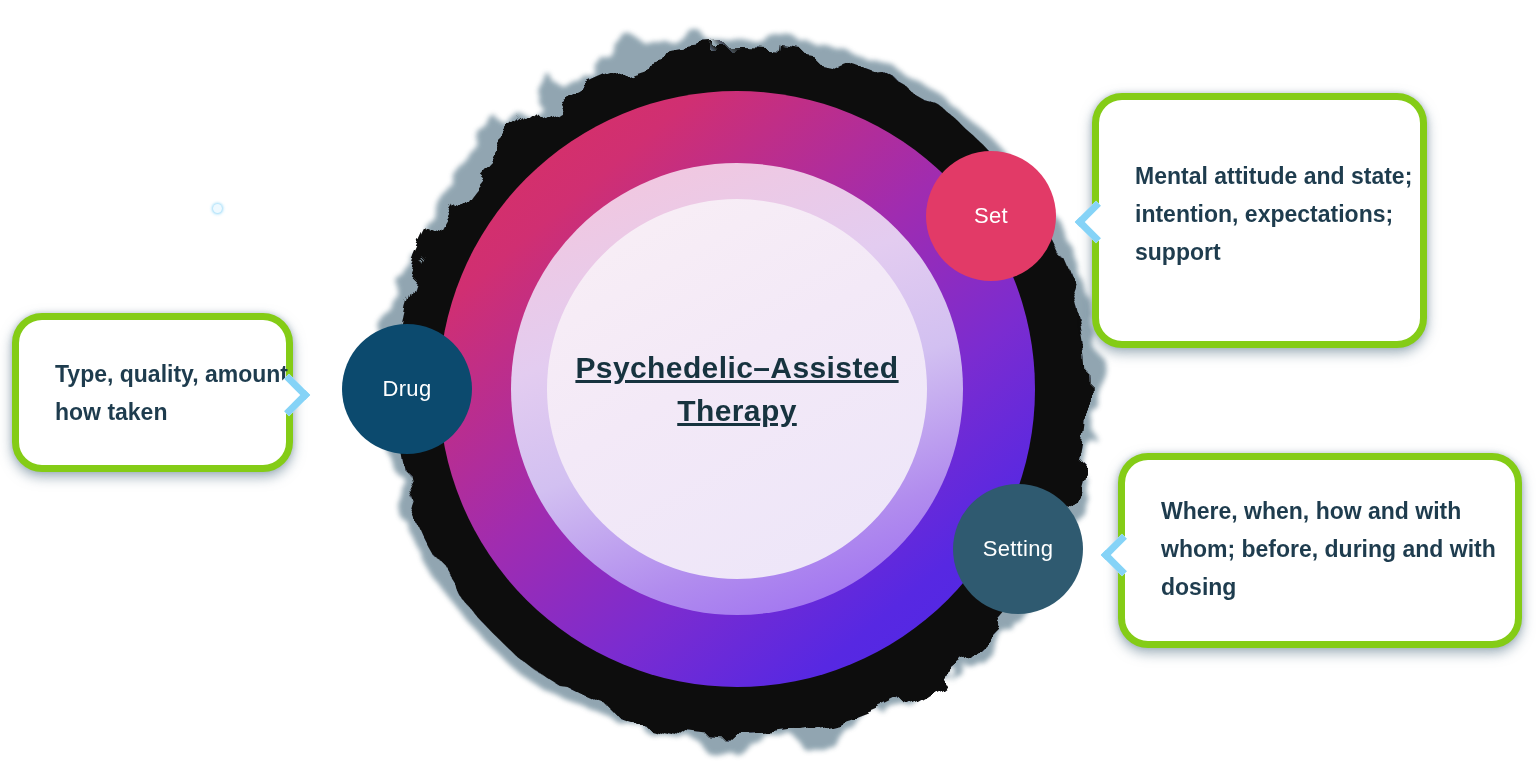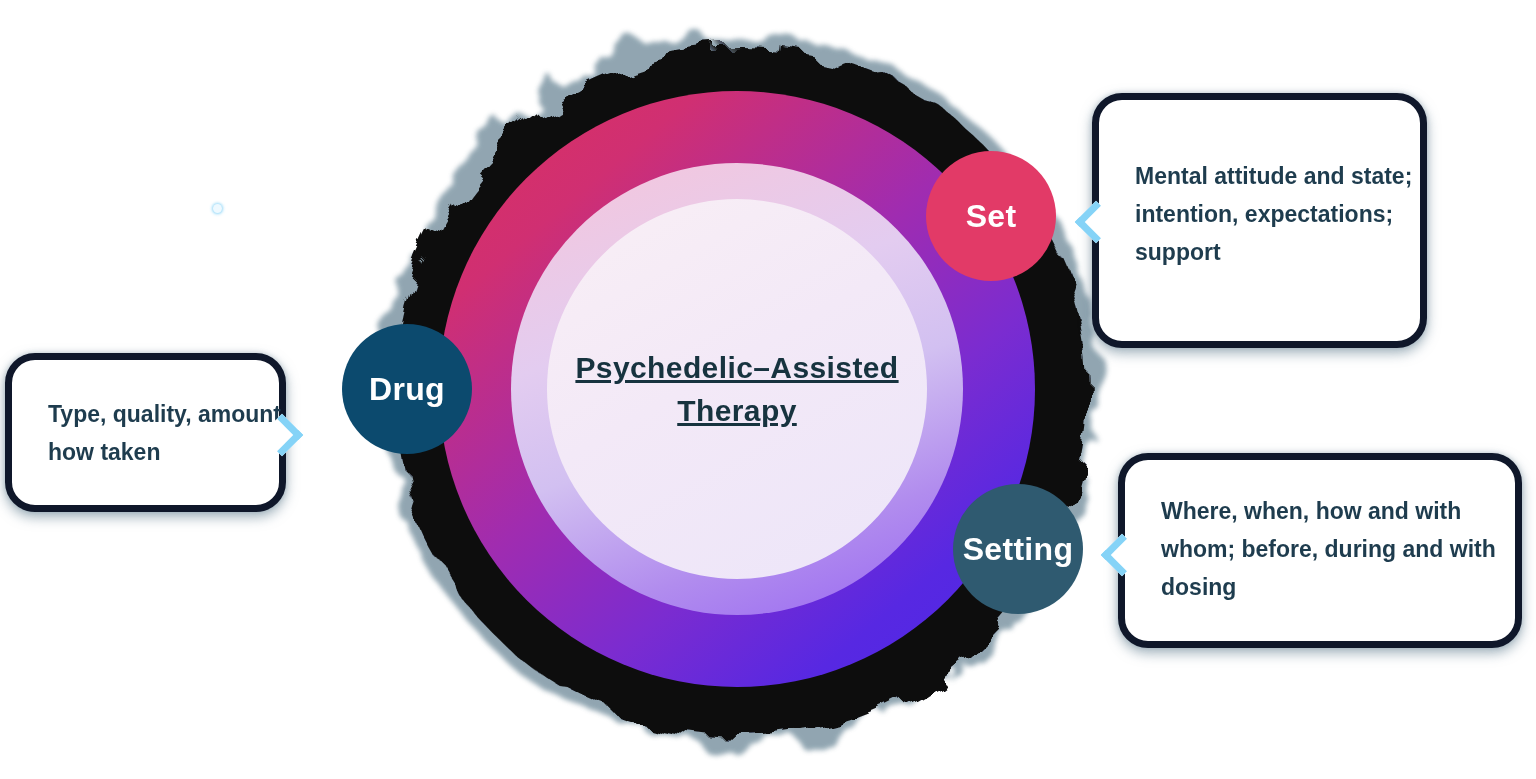--- a/index.html
+++ b/index.html
@@ -40,41 +40,41 @@
     letter-spacing: 0.4px;
     color: #17333f;
     text-decoration: underline;
   }
 
   
   .node {
     position: absolute; width: 130px; height: 130px; border-radius: 50%;
     display: flex; align-items: center; justify-content: center; z-index: 5;
   }
-  .node span { color: #ffffff; font-size: 32px; font-weight: 700; letter-spacing: 0.3px; }
+  .node span { color: #ffffff; font-size: 22px; font-weight: 400; letter-spacing: 0.3px; }
   .node-drug    { left: 342px; top: 324px; background: #0c4a6e; }
   .node-set     { left: 926px; top: 151px; background: #e23a67; }
   .node-setting { left: 953px; top: 484px; background: #2f5a70; justify-content: center; }
 
   
   .bubble {
     position: absolute; z-index: 6;
     background: #ffffff;
-    border: 7px solid #0f172a;
+    border: 7px solid #84cc16;
     border-radius: 30px;
     box-shadow: 0 5px 12px 1px rgba(106,133,150,0.55), 0 0 5px rgba(106,133,150,0.35);
     display: flex; flex-direction: column; justify-content: center;
     padding-left: 36px; padding-right: 10px;
   }
   .bubble .line {
     font-size: 23px; line-height: 38px; font-weight: 600;
     color: #1e3c4e;
     white-space: nowrap;
   }
-  .bubble-drug    { left: 5px;   top: 313px; width: 281px; height: 159px; margin-top: 40px; }
+  .bubble-drug    { left: 12px;   top: 313px; width: 281px; height: 159px; }
   .bubble-set     { left: 1092px; top: 93px;  width: 335px; height: 255px; padding-bottom: 14px; }
   .bubble-setting { left: 1118px; top: 453px; width: 404px; height: 195px; padding-bottom: 4px; }
 
   
   .tail {
     position: absolute; width: 30px; height: 30px;
     background: #ffffff; transform: rotate(45deg);
   }
   .tail-right { right: -18px; border-top: 7px solid #85d3f7; border-right: 7px solid #85d3f7; }
   .tail-left  { left: -18px;  border-bottom: 7px solid #85d3f7; border-left: 7px solid #85d3f7; }

